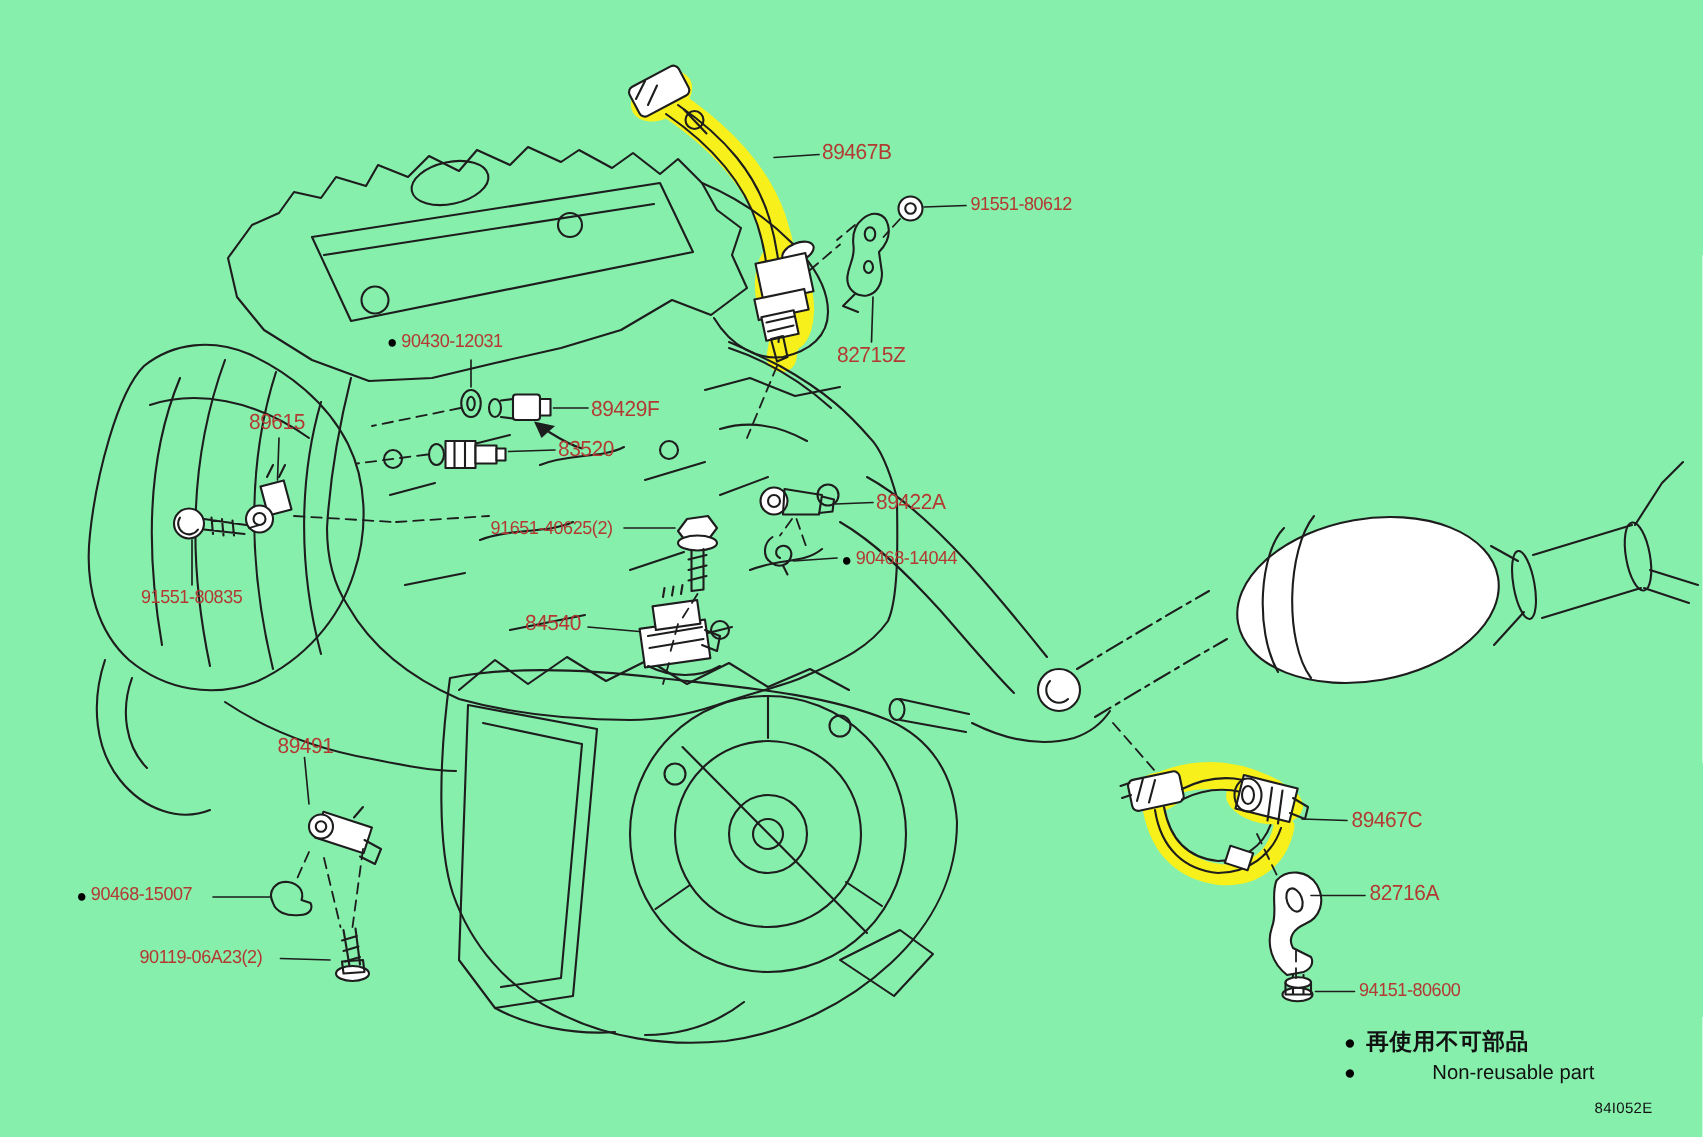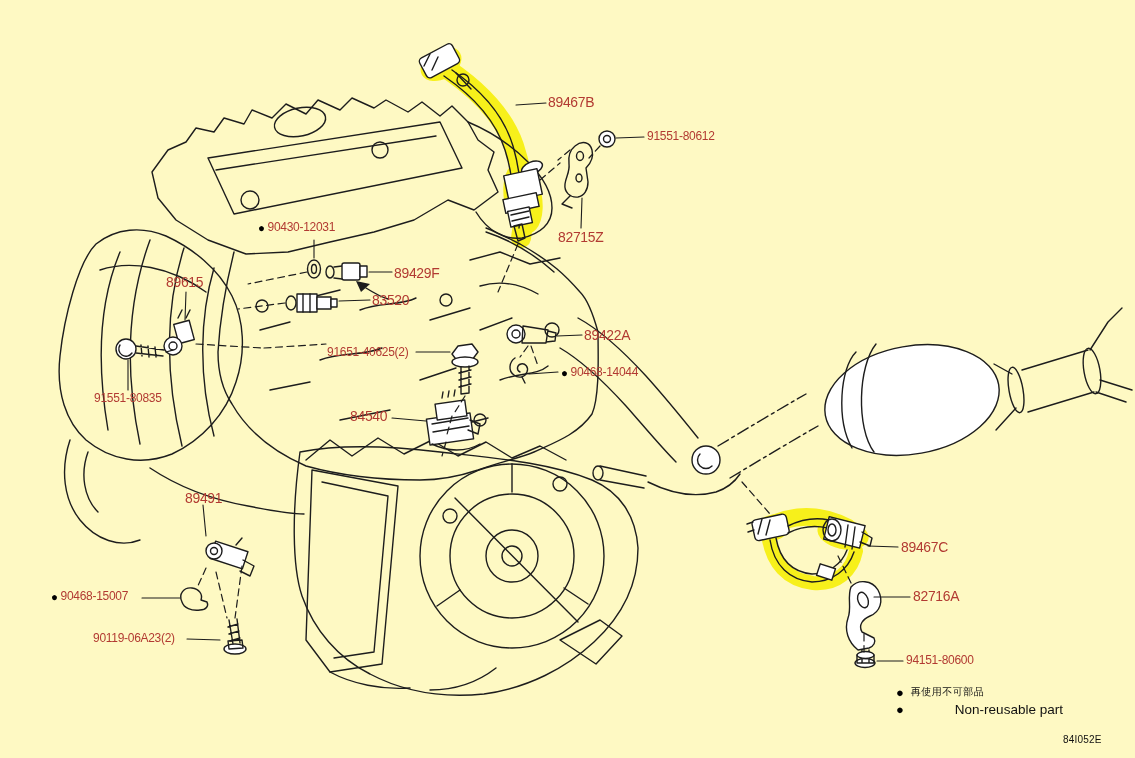--- a/index.html
+++ b/index.html
@@ -1,36 +1,36 @@
 <!DOCTYPE html>
 <html style="--label-color: #b23a32;"><head>
 <meta charset="utf-8">
 <style>
   html,body{margin:0;padding:0;background:#fff;}
   .stage{
-    position:relative;width:1135px;height:758px;background:#fef9c3;overflow:hidden;
+    position:relative;width:1135px;height:758px;background:#86efac;overflow:hidden;
     font-family:"Liberation Sans", sans-serif;
   }
   .stage svg{position:absolute;left:0;top:0;}
   #labels-layer{position:absolute;left:0;top:0;width:100%;height:100%;}
   .part-label{
     position:absolute;color:var(--label-color,#b23a32);white-space:nowrap;
     font-size:12.5px;line-height:1.05;letter-spacing:-0.3px;
     transform:scaleX(.96);transform-origin:left top;cursor:pointer;
     display:flex;align-items:center;gap:3px;
   }
   .part-label.lg{font-size:14.5px;}
   .part-label .bullet{color:#000;font-size:12px;line-height:1;}
   .legend{
     position:absolute;left:896px;top:685px;color:#111;
     display:flex;flex-direction:column;gap:3px;
   }
   .legend-row{display:flex;align-items:center;gap:7px;white-space:nowrap;}
   .legend-row .bullet{font-size:13px;line-height:1;color:#000;}
-  .legend-jp{font-size:10px;font-weight:normal;letter-spacing:0.5px;}
+  .legend-jp{font-size:15px;font-weight:bold;letter-spacing:0.5px;}
   .legend-en{font-size:13.5px;margin-left:44px;}
   .diagram-code{position:absolute;left:1063px;top:734px;font-size:10px;color:#111;letter-spacing:0.2px;}
 </style>
 </head>
 <body>
 
 <div class="stage">
 
 <svg width="1135" height="758" viewBox="0 0 1135 758">
 

